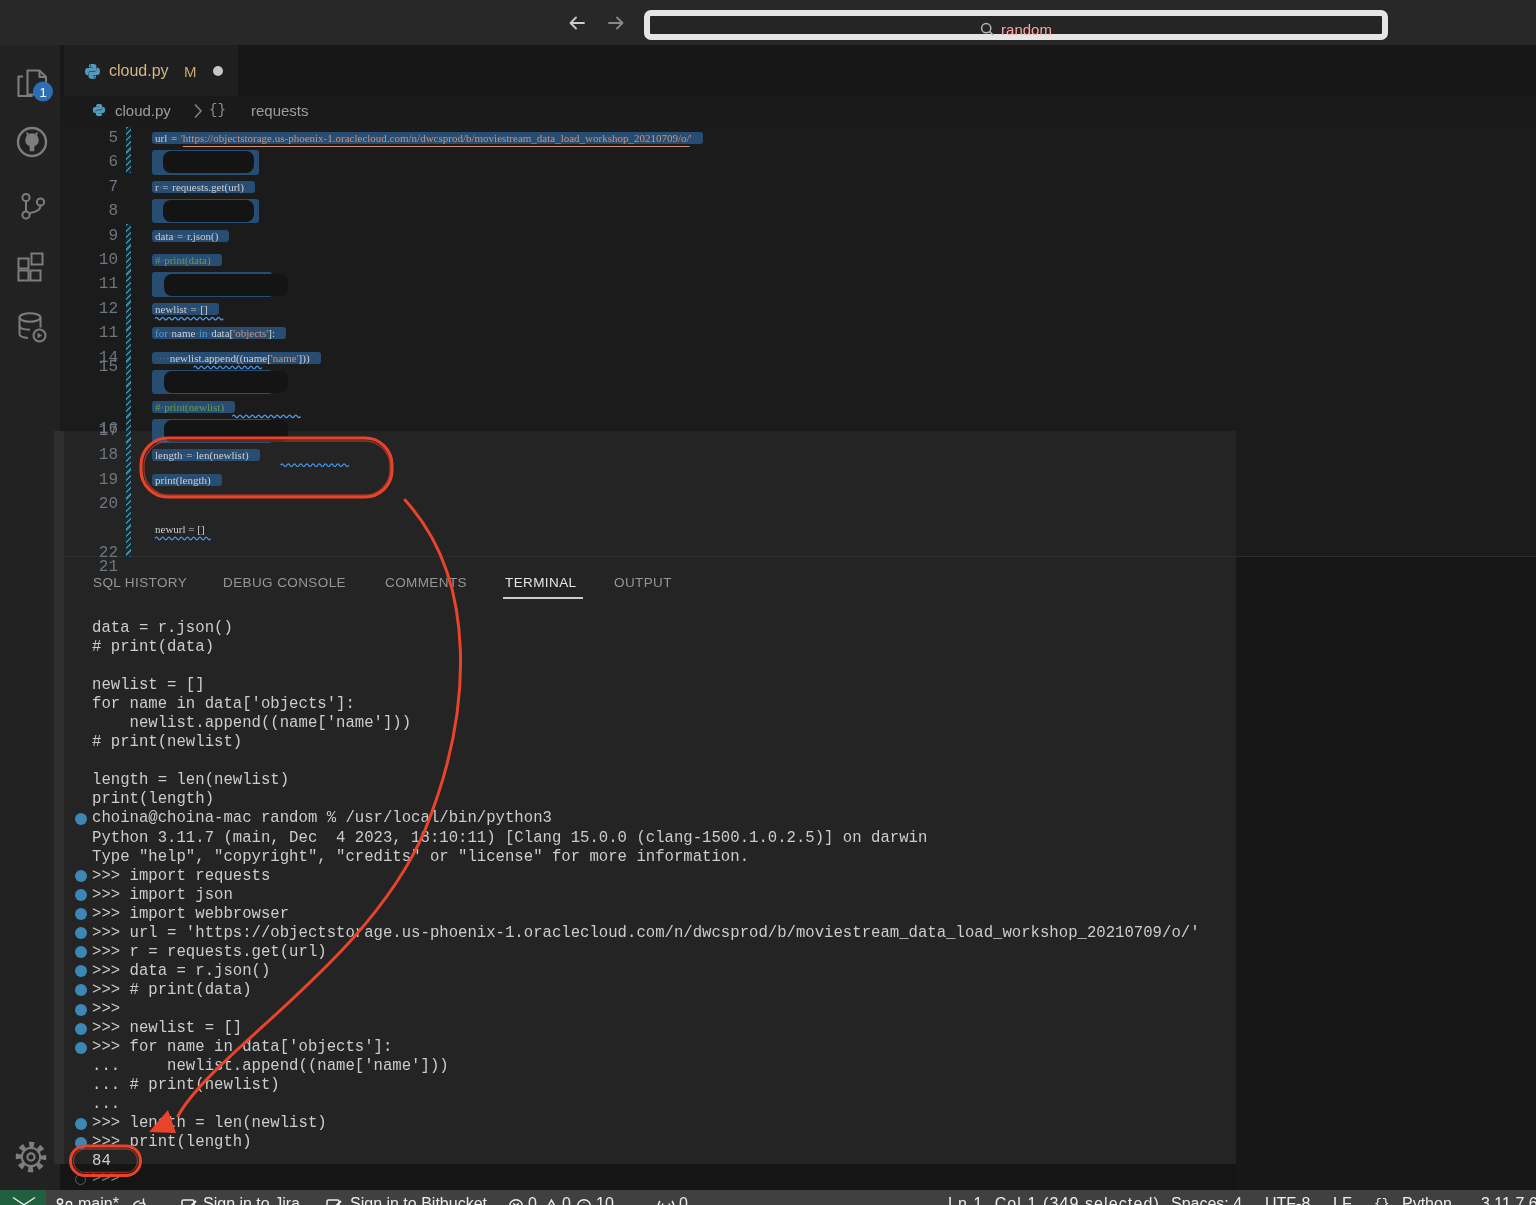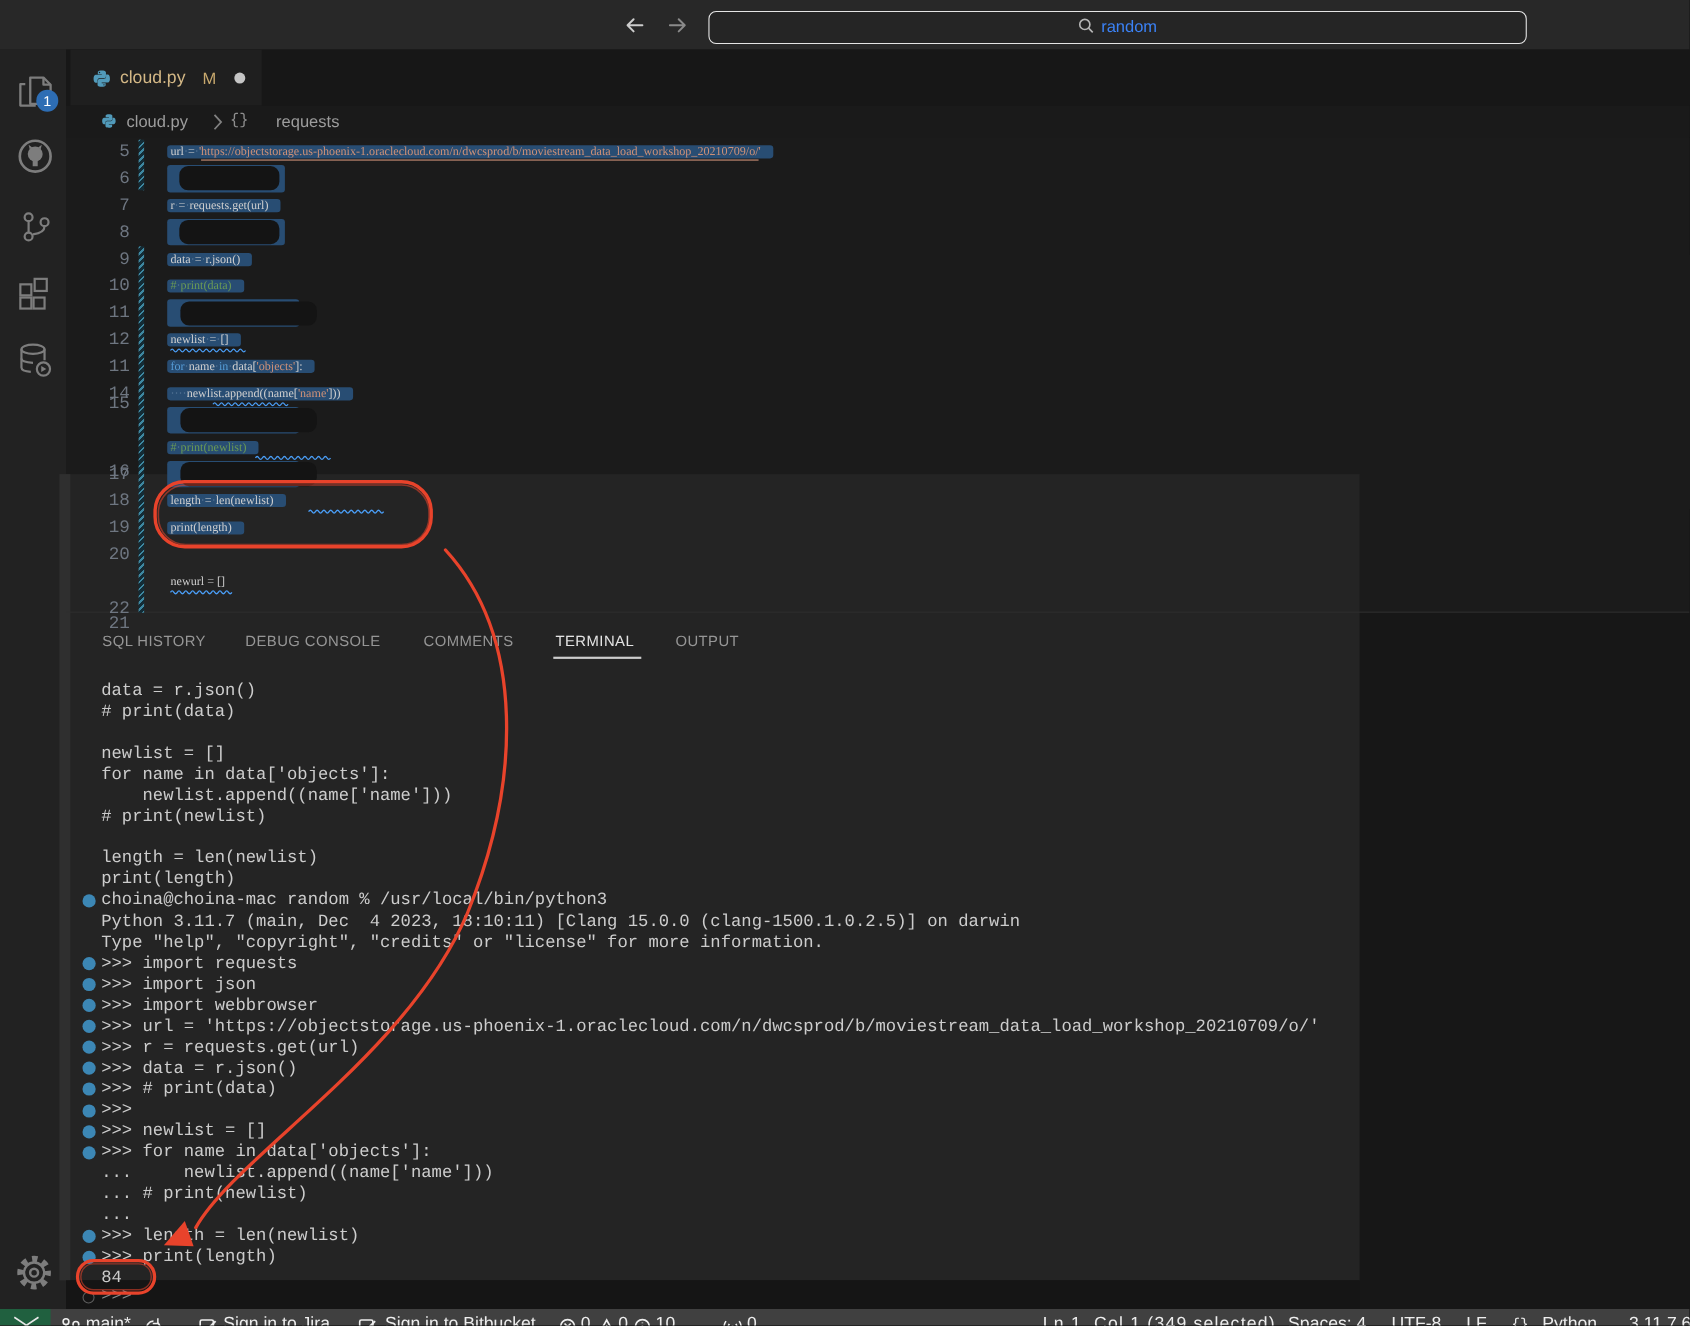--- a/index.html
+++ b/index.html
@@ -2,22 +2,22 @@
 <html><head>
 <meta charset="utf-8">
 <style>
   * { margin:0; padding:0; box-sizing:border-box; }
   html,body { width:1536px; height:1205px; overflow:hidden; background:#1a1a1a;
     font-family:"Liberation Sans", sans-serif; }
   .abs { position:absolute; }
   #page { position:relative; width:1536px; height:1205px; }
   
   #titlebar { left:0; top:0; width:1536px; height:45px; background:#282828; }
-  #searchbox { left:644px; top:10px; width:744px; height:30px; border:1px solid #e5e5e5; background:#252525;
-    border-radius:7px; color:#3b82f6; font-size:15px; line-height:28px; text-align:center; }
+  #searchbox { left:644px; top:10px; width:744px; height:30px; border:6px solid #e5e5e5; background:#252525;
+    border-radius:7px; color:#fca5a5; font-size:15px; line-height:28px; text-align:center; }
   #activitybar { left:0; top:45px; width:60px; height:1145px; background:#222222; }
   #tabstrip { left:60px; top:45px; width:1476px; height:51px; background:#171717; }
   #tab1 { left:64px; top:45px; width:174px; height:51px; background:#1f1f1f; }
   #breadcrumb { left:60px; top:96px; width:1476px; height:29px; background:#1a1a1a;
     color:#9d9d9d; font-size:15px; }
   
   #editor { left:60px; top:125px; width:1476px; height:432px; background:#1b1b1b; overflow:hidden; }
   
   #overlay { left:54px; top:431px; width:1182px; height:733px; background:#242424; }
   #overlayseam { left:54px; top:431px; width:10px; height:733px; background:#2f2f2f; }

